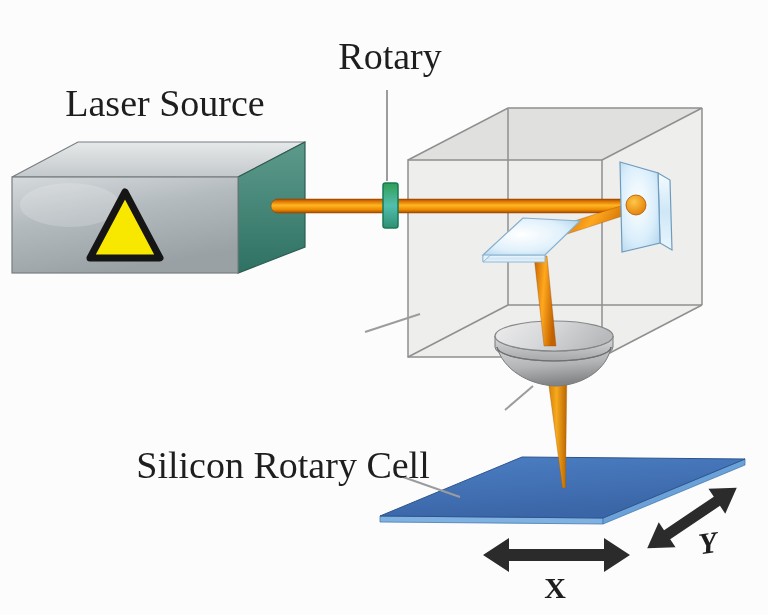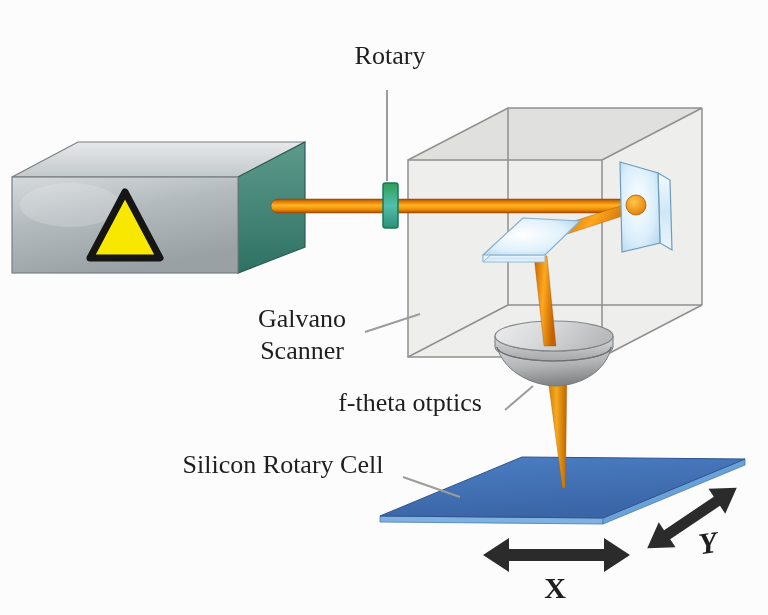--- a/index.html
+++ b/index.html
@@ -3,21 +3,21 @@
 <meta charset="utf-8">
 <style>
   html,body{margin:0;padding:0;background:#fff;}
   #stage{
     position:relative;width:768px;height:615px;background:#fcfcfc;
     font-family:"Liberation Serif", serif;overflow:hidden;
   }
   #stage svg{position:absolute;left:0;top:0;}
   .lbl{
     position:absolute;transform:translate(-50%,-50%);
-    color:#1e1e1e;font-size:26px;line-height:32px;text-align:center;
+    color:#1e1e1e;font-size:38px;line-height:32px;text-align:center;
     white-space:nowrap;user-select:none;
   }
   .lbl .ln{display:block;}
   .axis{font-weight:bold;font-size:30px;}
   .axis-y{font-style:italic;transform:translate(-50%,-50%) rotate(-8deg);}
 </style>
 </head>
 <body>
 
 <div id="stage">
@@ -160,31 +160,27 @@
       <line x1="387" y1="90" x2="387" y2="181"></line>
       <line x1="365" y1="332" x2="420" y2="314"></line>
       <line x1="505" y1="410" x2="533" y2="386"></line>
       <line x1="403" y1="477" x2="460" y2="497"></line>
     </g>
 
     <path d="M483,555 L509,538 L509,549 L604,549 L604,538 L630,555 L604,572 L604,561 L509,561 L509,572 Z" fill="#2b2b2b"></path>
     <path d="M-54,0 L-30,-15 L-30,-5.5 L30,-5.5 L30,-15 L54,0 L30,15 L30,5.5 L-30,5.5 L-30,15 Z" fill="#2b2b2b" transform="translate(692,518) rotate(-34)"></path>
   </svg>
 
+  <div class="lbl" style="left:165px;top:103px">Laser Source</div>
 
   <div class="lbl" style="left:390px;top:56px">
     <span class="ln">Rotary</span>
   </div>
 
-  <div class="lbl" style="left:302px;top:335px">
-    <span class="ln">Galvano</span>
-    <span class="ln">Scanner</span>
-  </div>
 
-  <div class="lbl" style="left:410px;top:403px">f-theta otptics</div>
 
   <div class="lbl" style="left:283px;top:465px">Silicon Rotary Cell</div>
 
   <div class="lbl axis" style="left:555px;top:588px">X</div>
 
   <div class="lbl axis axis-y" style="left:708px;top:543px">Y</div>
 
 </div>
 
 </body></html>

